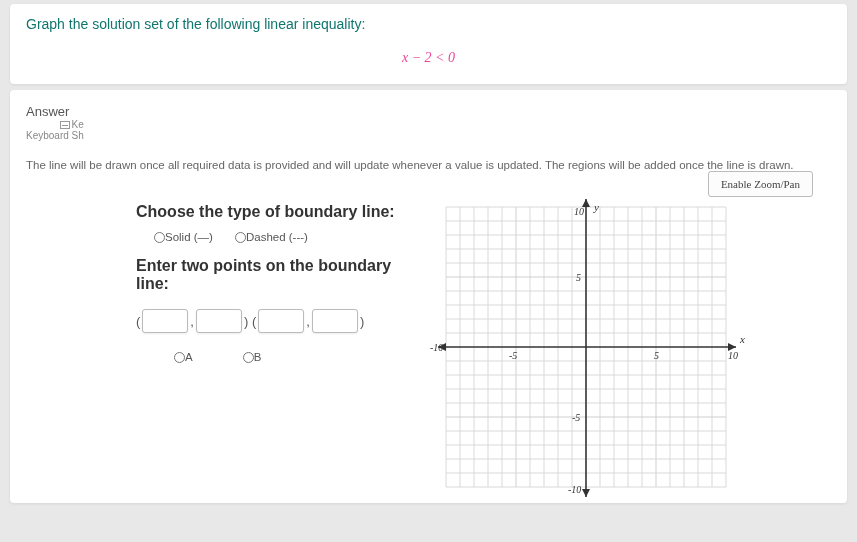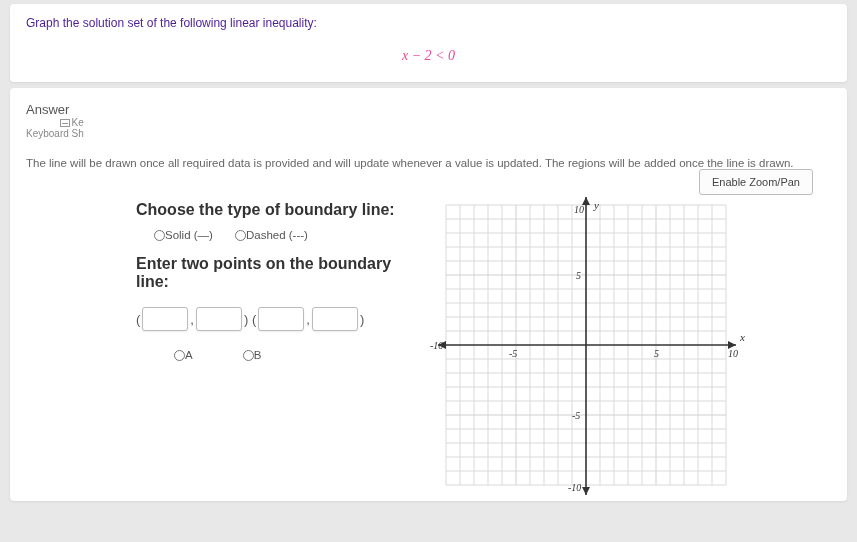--- a/index.html
+++ b/index.html
@@ -15,21 +15,21 @@
   .card {
     background: #fff;
     border-radius: 4px;
     box-shadow: 0 1px 3px rgba(0,0,0,0.08);
     margin: 6px 10px;
     padding: 12px 16px;
   }
   .question-card {
     margin-top: 4px;
   }
-  .question-text { font-size: 12px; color: #4c1d95; }
+  .question-text { font-size: 14px; color: #0f766e; }
   .inequality {
     text-align: center;
     font-family: "Times New Roman", serif;
     font-style: italic;
     font-size: 14px;
     margin: 18px 0 6px 0;
     color: #ec4899;
   }
   .answer-card { padding: 14px 16px 6px 16px; }
   .answer-header {
@@ -128,20 +128,21 @@
     position: absolute;
     right: 18px;
     top: -6px;
     border: 1px solid #bbb;
     background: #fcfcfc;
     font-size: 11px;
     color: #444;
     padding: 6px 12px;
     border-radius: 3px;
     cursor: pointer;
+    font-family: Liberation Serif, serif;
   }
   svg.graph {
     display: block;
     margin: 10px 0 0 0;
   }
   .grid-line { stroke: #d9d9d9; stroke-width: 1; }
   .grid-line-major { stroke: #cfcfcf; stroke-width: 1; }
   .axis { stroke: #333; stroke-width: 1.6; }
   .tick-label {
     font-family: "Times New Roman", serif;

